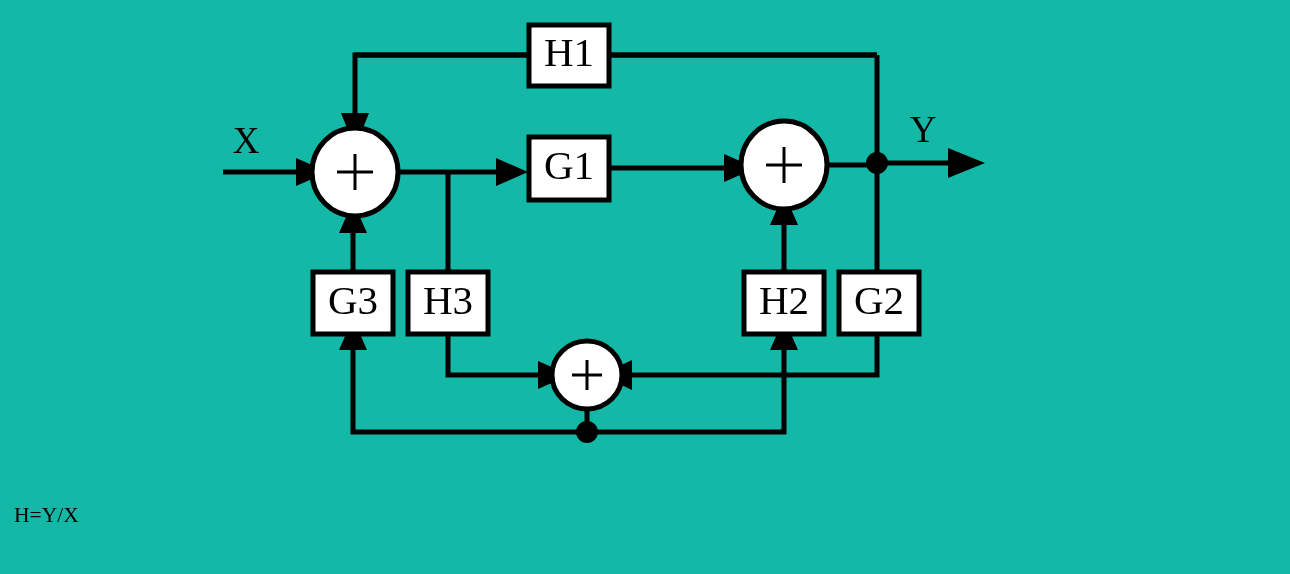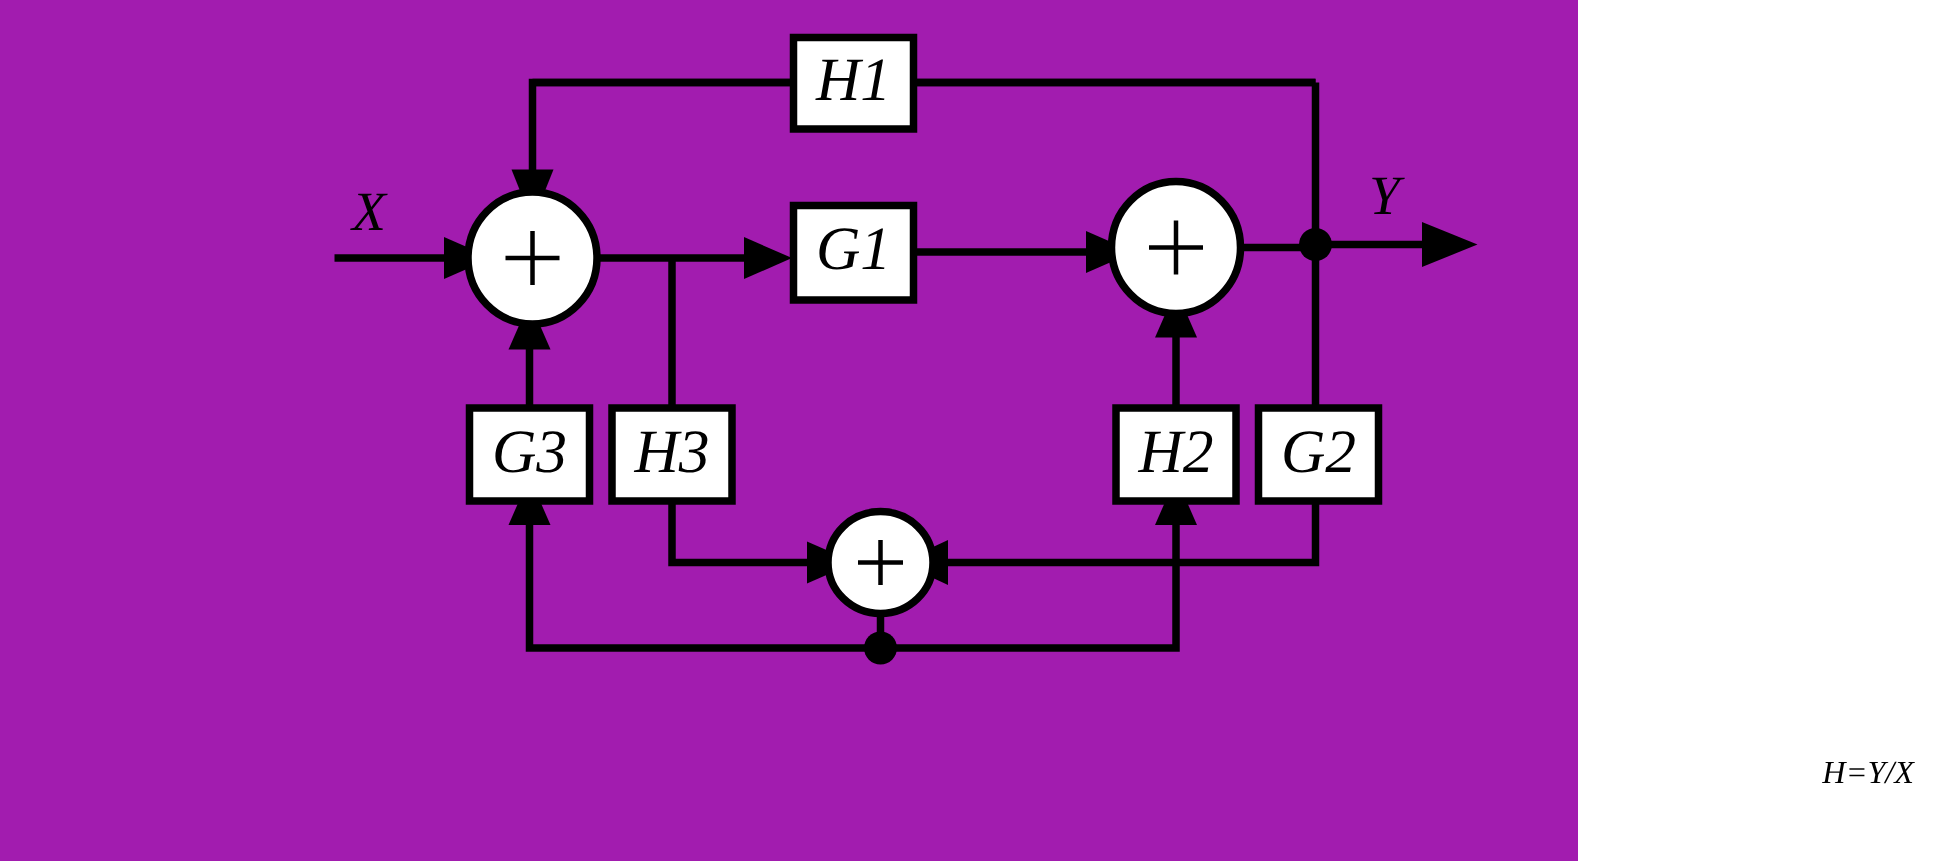--- a/index.html
+++ b/index.html
@@ -10,24 +10,23 @@
   }
   body {
     width: 1290px;
     height: 574px;
     font-family: "Liberation Serif", serif;
     color: #000000;
     overflow: hidden;
   }
   #page {
     position: relative;
-    width: 1052px;
+    width: 1290px;
     height: 574px;
-    background: #a21caf;
-    font-style: italic;
+    background: #14b8a6;
   }
   #diagram-area {
     position: absolute;
     left: 0;
     top: 0;
     width: 1290px;
     height: 480px;
   }
   svg#block-diagram {
     display: block;
@@ -83,21 +82,21 @@
     left: 14px;
     top: 500px;
     width: 1262px;
     font-family: "Liberation Serif", serif;
     font-size: 21.5px;
     line-height: 30px;
     color: #000000;
     text-align: justify;
   }
   #caption .line2 {
-    text-align: right;
+    text-align: left;
   }
 </style>
 </head>
 <body>
 
 <div id="page">
 
   <div id="diagram-area">
     <svg id="block-diagram" viewBox="0 0 1290 480">
 

